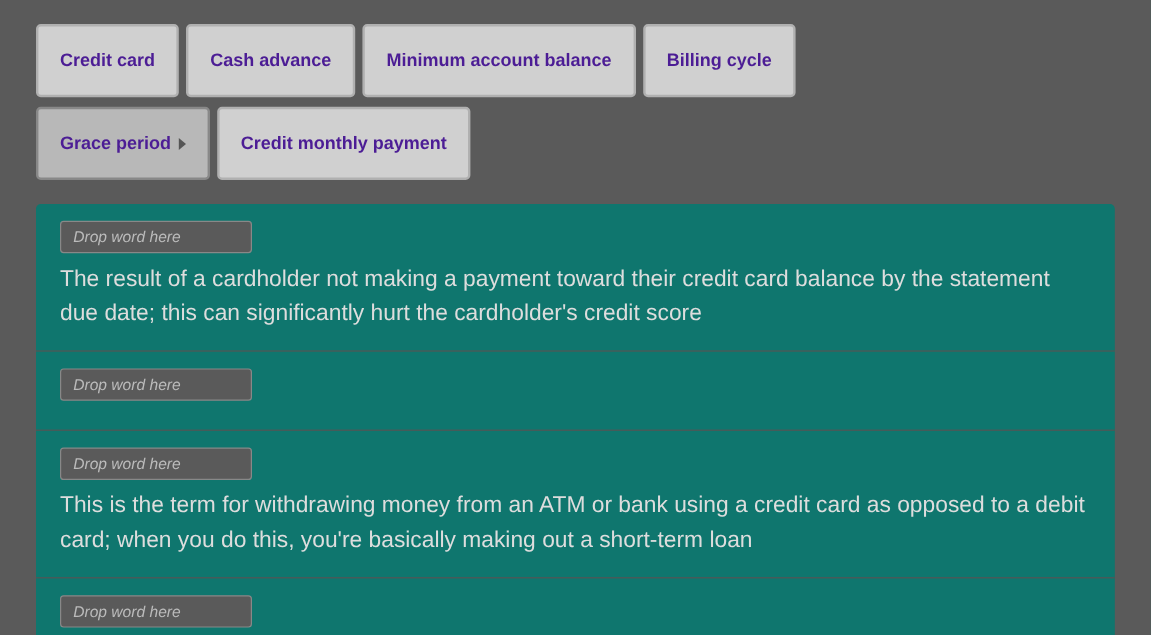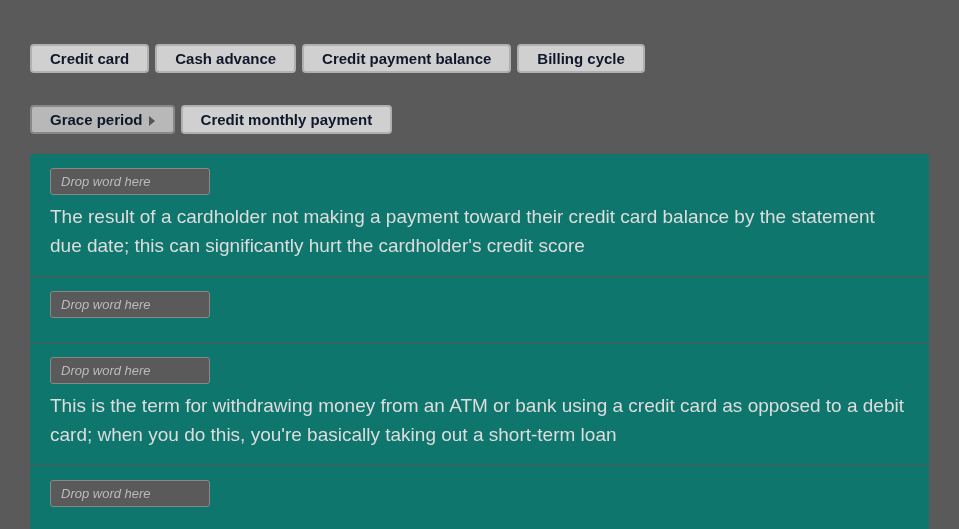--- a/index.html
+++ b/index.html
@@ -22,27 +22,26 @@
       display: flex;
       flex-wrap: wrap;
       gap: 6px;
       margin-bottom: 8px;
     }
 
     .tag-btn {
       background: #d0d0d0;
       border: 2px solid #b0b0b0;
       border-radius: 4px;
-      padding: 4px 18px;
+      padding: 20px 18px;
       font-size: 15px;
       font-weight: bold;
-      color: #0f172a;
+      color: #4c1d95;
       cursor: pointer;
       white-space: nowrap;
-      margin-top: 24px;
     }
 
     .tag-btn.grace-period {
       background: #b8b8b8;
       border: 2px solid #888;
       position: relative;
     }
 
     .tag-btn.grace-period::after {
       content: '';
@@ -90,21 +89,21 @@
     }
   </style>
 </head>
 <body>
 
 <div class="main-container">
 
   <div class="tags-row">
     <button class="tag-btn">Credit card</button>
     <button class="tag-btn">Cash advance</button>
-    <button class="tag-btn">Credit payment balance</button>
+    <button class="tag-btn">Minimum account balance</button>
     <button class="tag-btn">Billing cycle</button>
   </div>
 
   <div class="tags-row">
     <button class="tag-btn grace-period">Grace period</button>
     <button class="tag-btn">Credit monthly payment</button>
   </div>
 
   <div class="content-area">
 
@@ -112,21 +111,21 @@
       <div class="drop-zone">Drop word here</div>
       <div class="definition-text">The result of a cardholder not making a payment toward their credit card balance by the statement due date; this can significantly hurt the cardholder's credit score</div>
     </div>
 
     <div class="definition-block">
       <div class="drop-zone">Drop word here</div>
     </div>
 
     <div class="definition-block">
       <div class="drop-zone">Drop word here</div>
-      <div class="definition-text">This is the term for withdrawing money from an ATM or bank using a credit card as opposed to a debit card; when you do this, you're basically taking out a short-term loan</div>
+      <div class="definition-text">This is the term for withdrawing money from an ATM or bank using a credit card as opposed to a debit card; when you do this, you're basically making out a short-term loan</div>
     </div>
 
     <div class="definition-block">
       <div class="drop-zone">Drop word here</div>
       <div class="definition-text"></div>
     </div>
 
   </div>
 </div>
 

